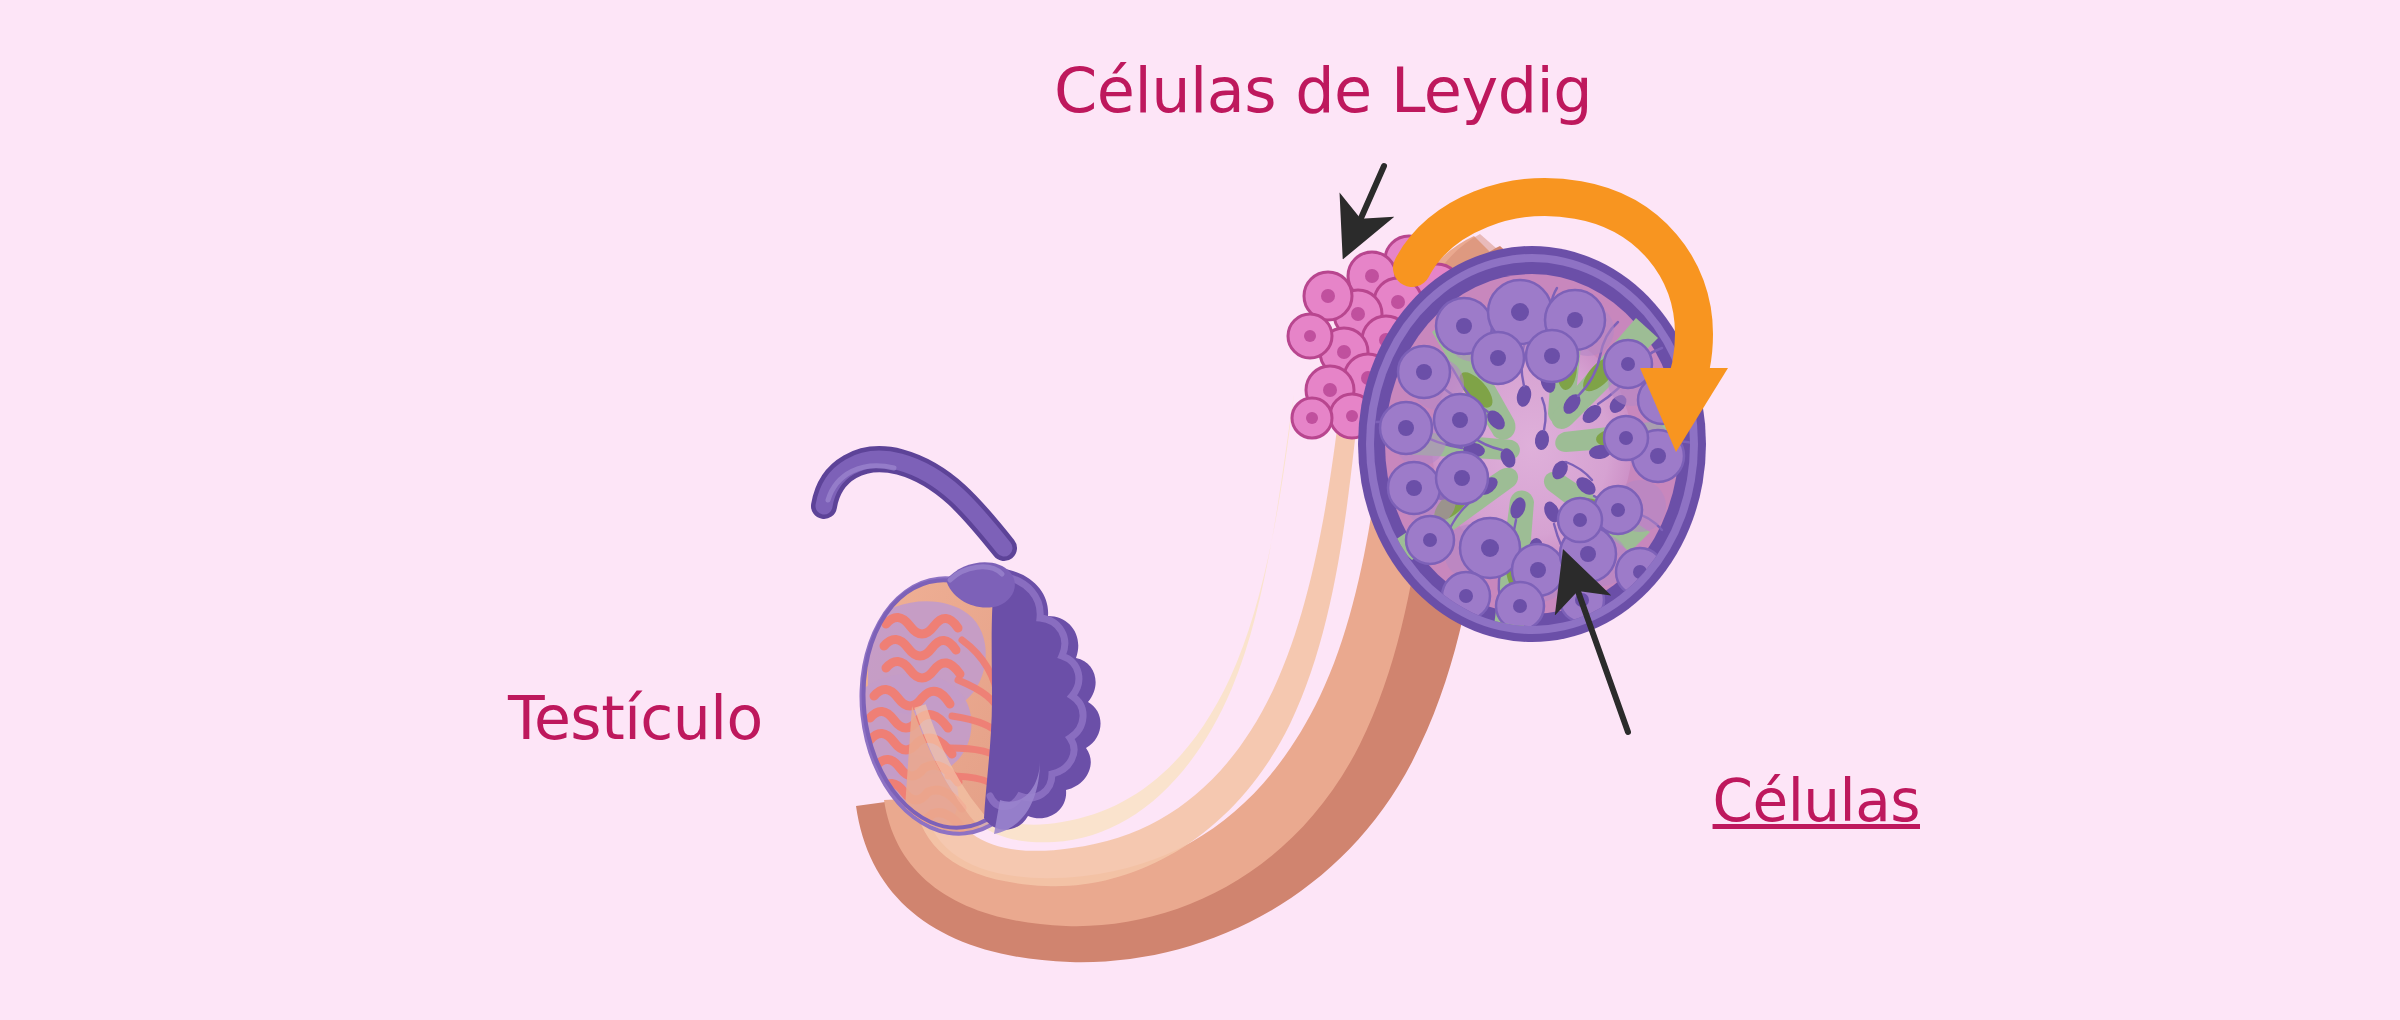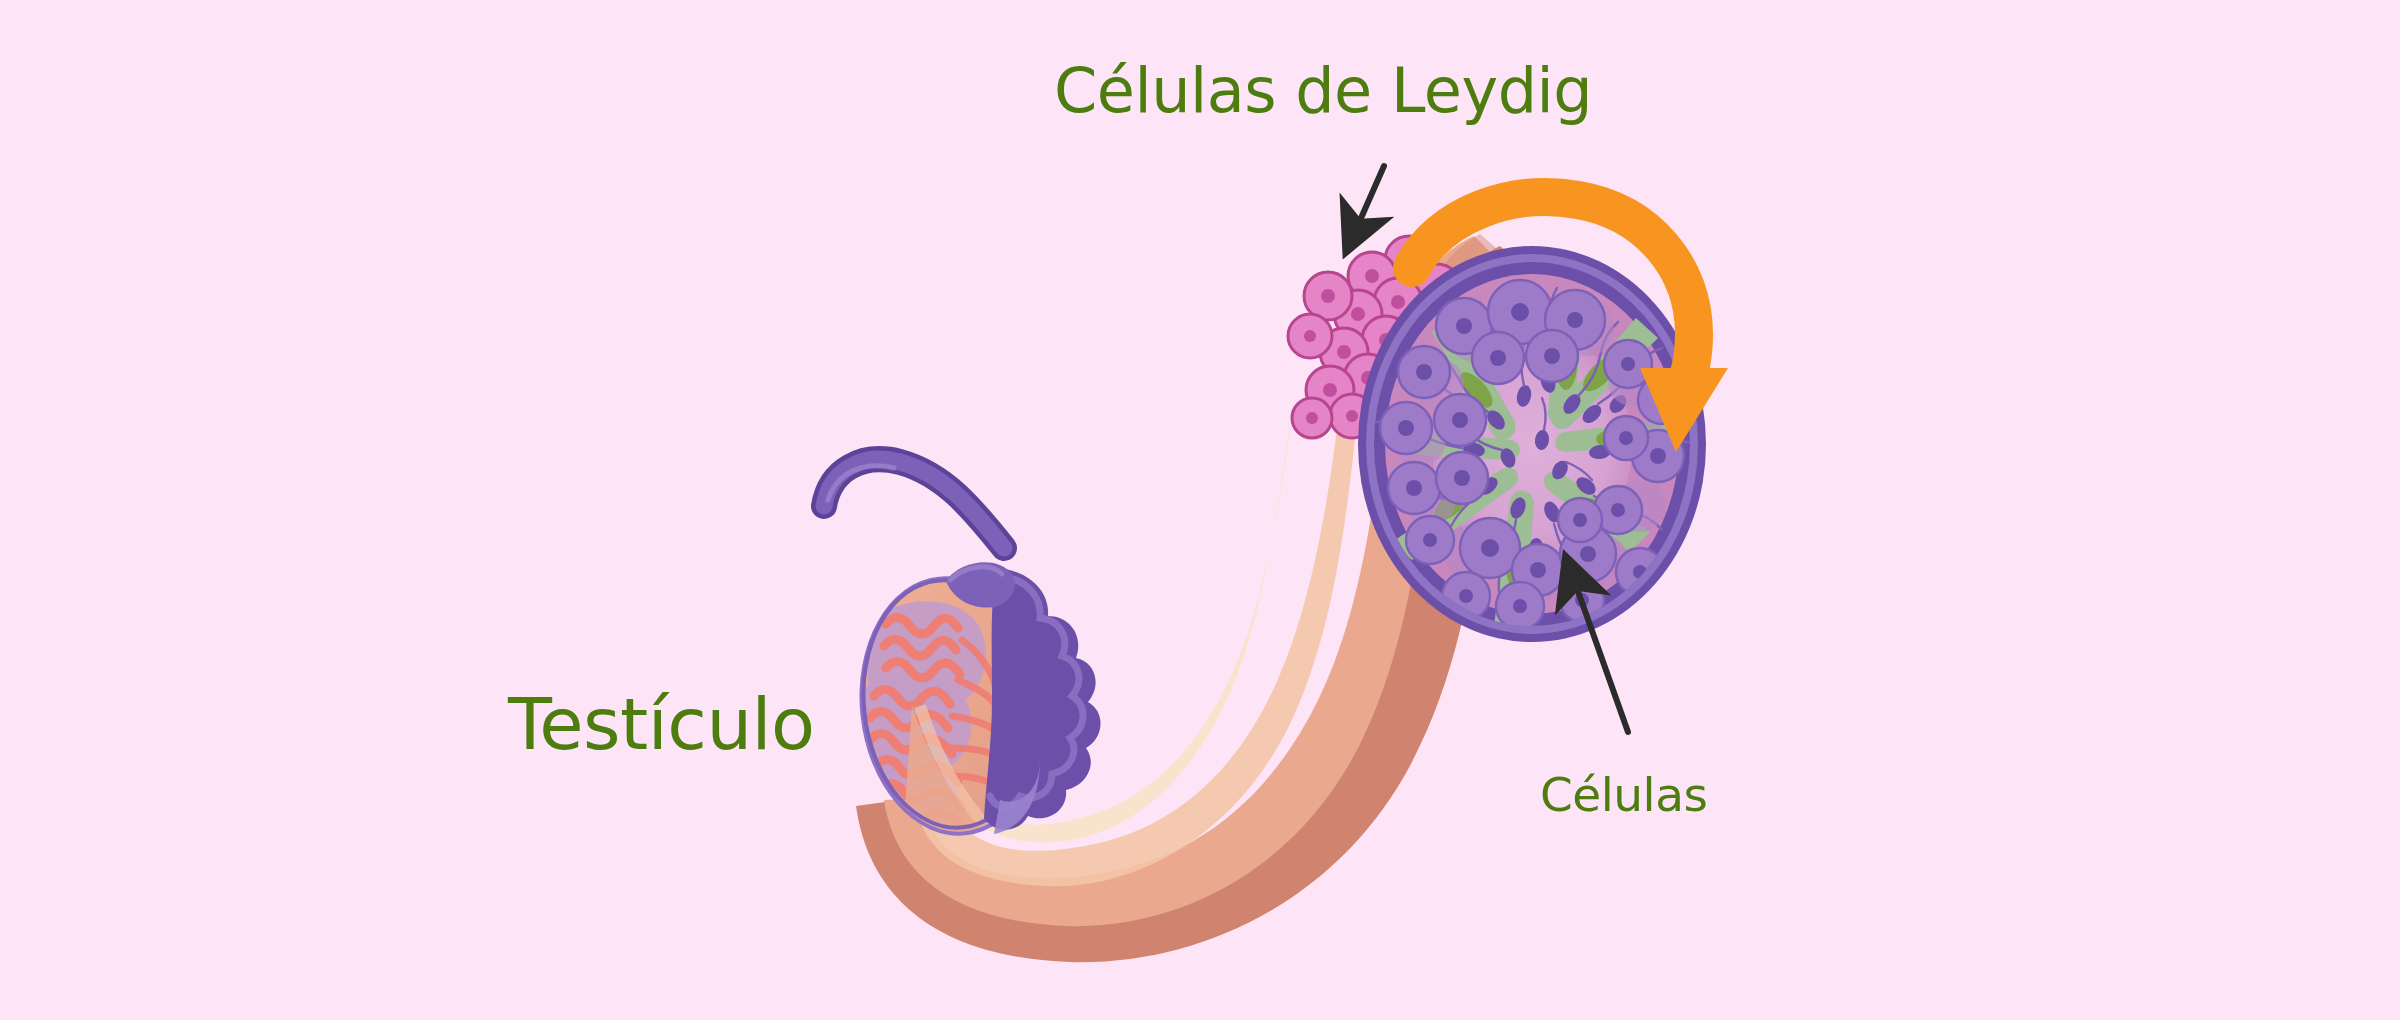--- a/index.html
+++ b/index.html
@@ -22,45 +22,46 @@
   }
   #figure {
     position: absolute;
     left: 0;
     top: 0;
     width: 2400px;
     height: 1020px;
   }
   .lbl {
     position: absolute;
-    color: #4d7c0f;
+    color: #be185d;
     font-family: "DejaVu Sans", sans-serif;
     font-weight: 400;
     white-space: pre;
     line-height: 1.08;
   }
   #label-leydig {
     left: 1054px;
     top: 58px;
     font-size: 62px;
     letter-spacing: -0.5px;
   }
   #label-testiculo {
     left: 508px;
     top: 686px;
-    font-size: 72px;
+    font-size: 60px;
     letter-spacing: -0.5px;
   }
   #label-germinales {
     left: 1540px;
     top: 770px;
-    font-size: 47px;
-    text-align: left;
+    font-size: 58px;
+    text-align: right;
     width: 380px;
     letter-spacing: -0.5px;
+    text-decoration: underline;
   }
   #label-germinales .line { display: block; }
 </style>
 </head>
 <body style="background: rgb(253, 229, 247);">
 
 <div id="stage">
 
   <svg id="figure" viewBox="0 0 2400 1020" xmlns="http://www.w3.org/2000/svg">
 

